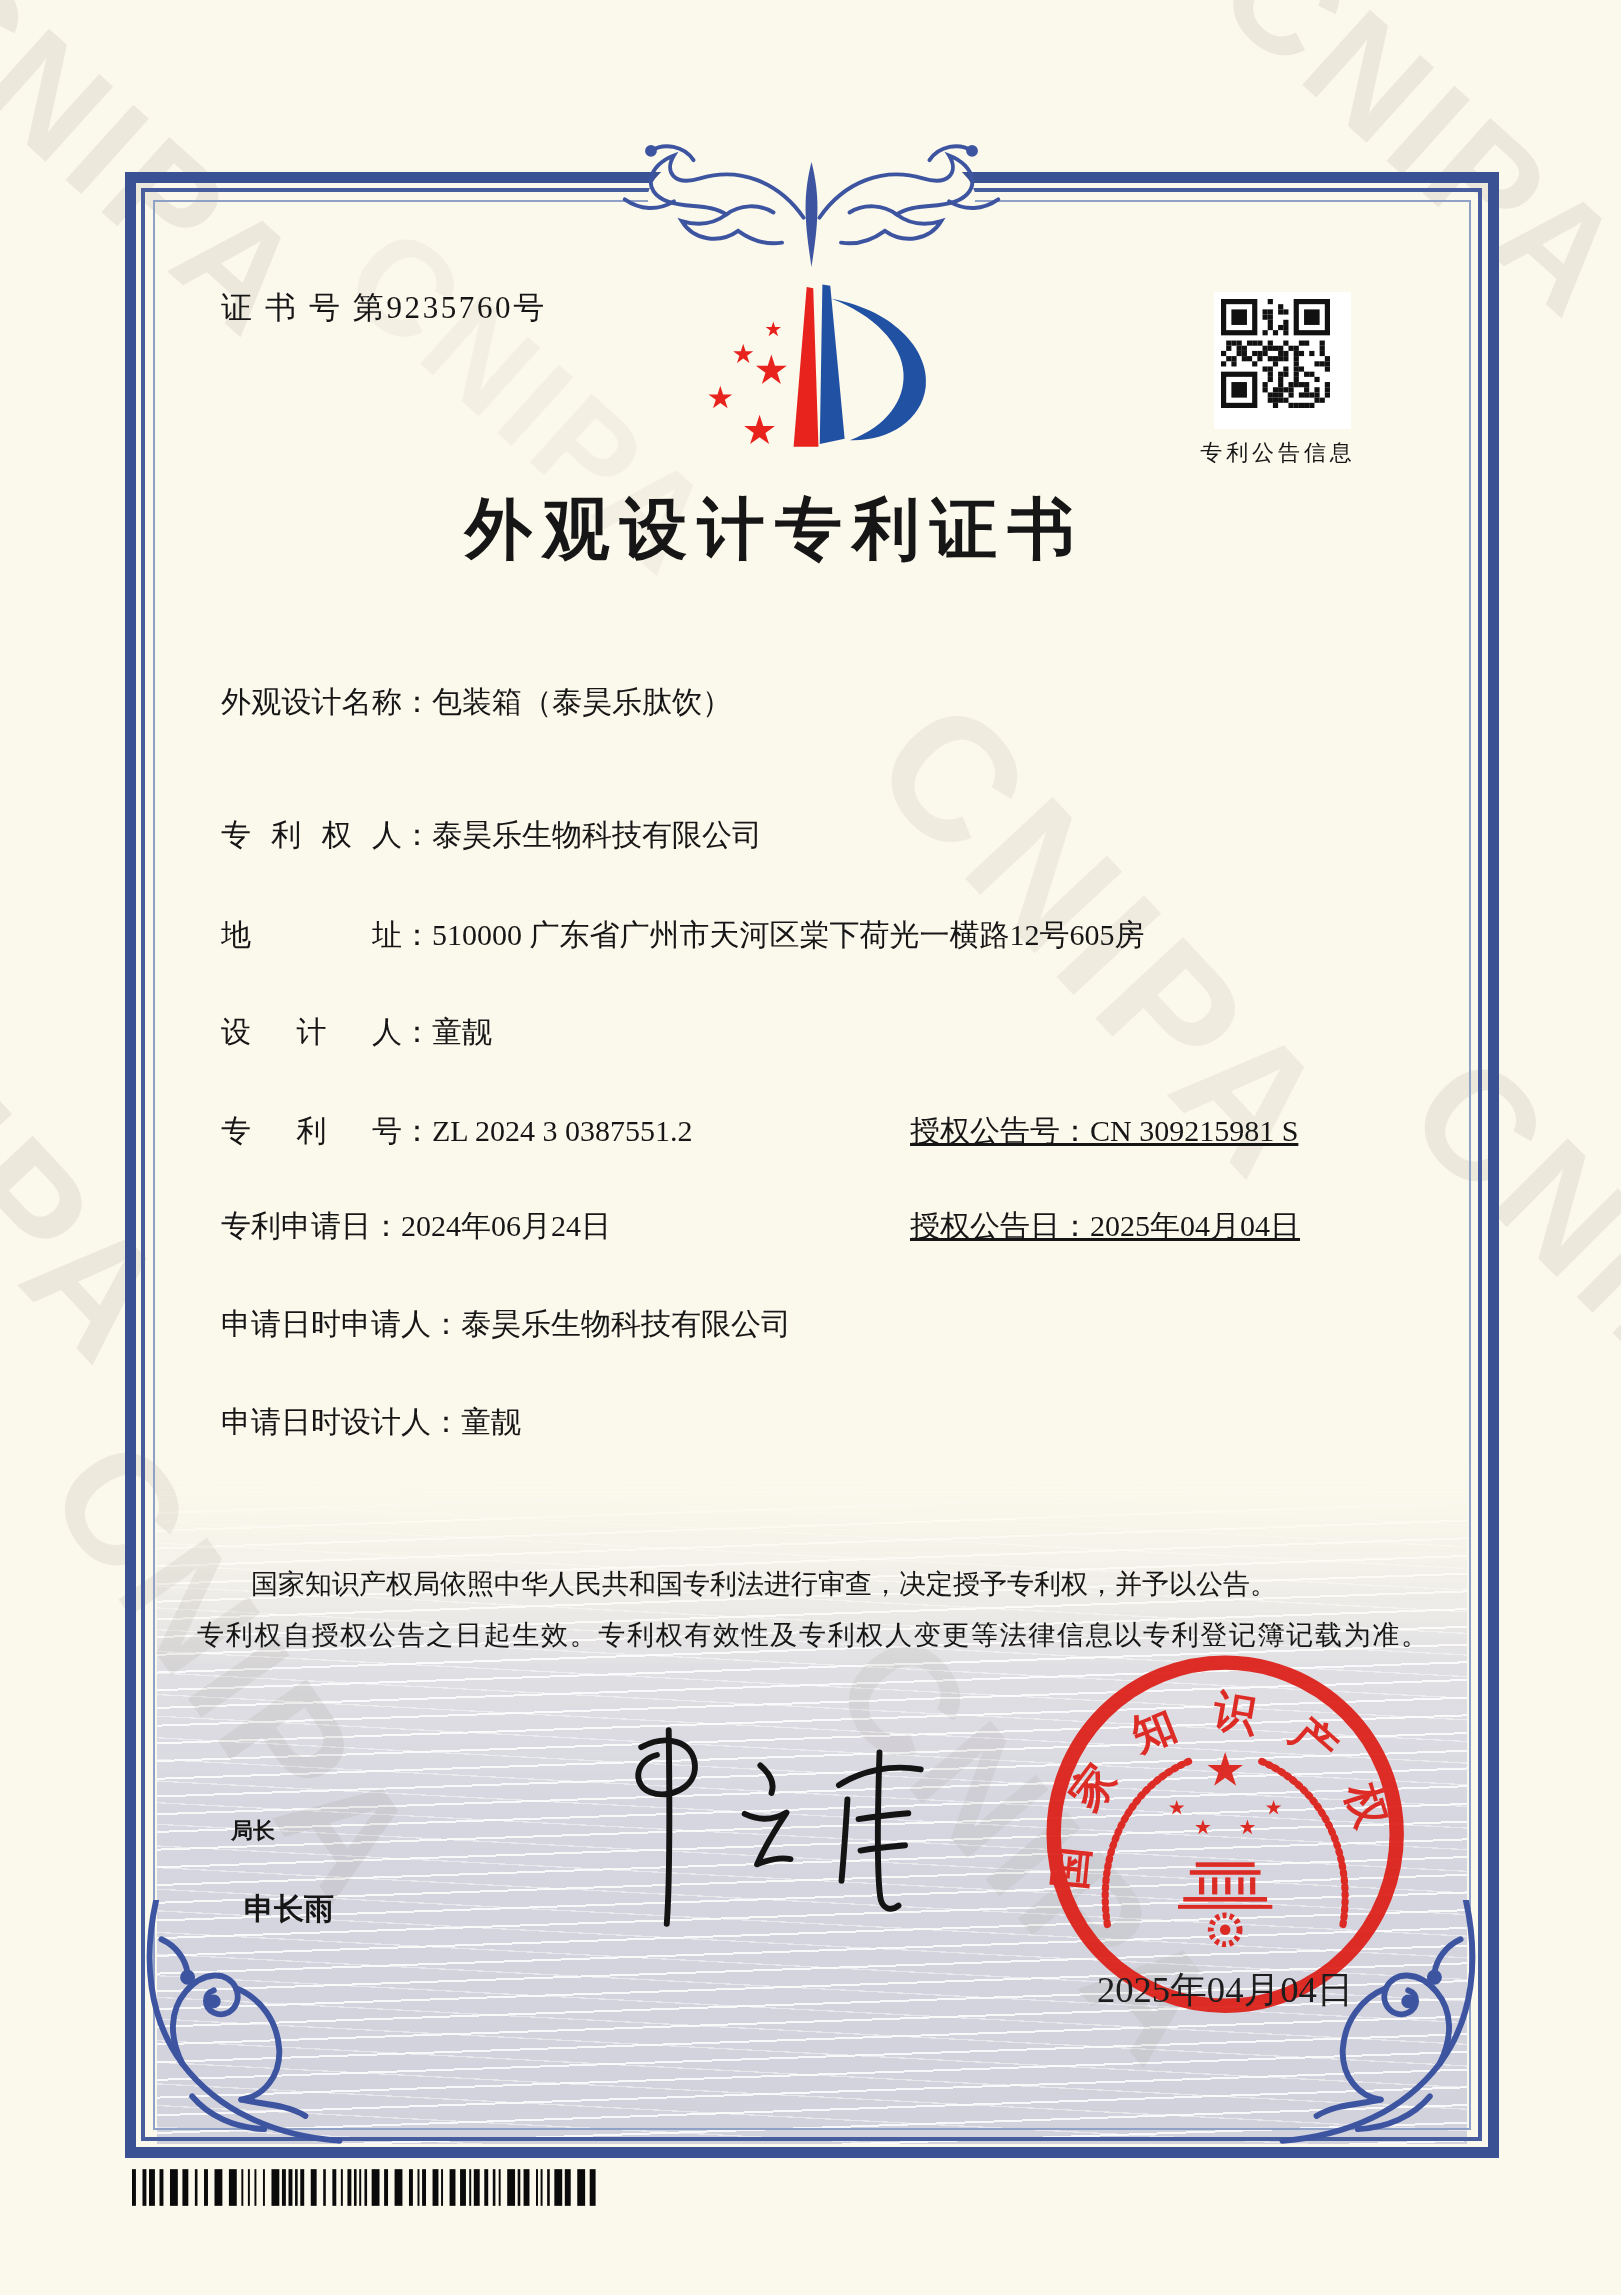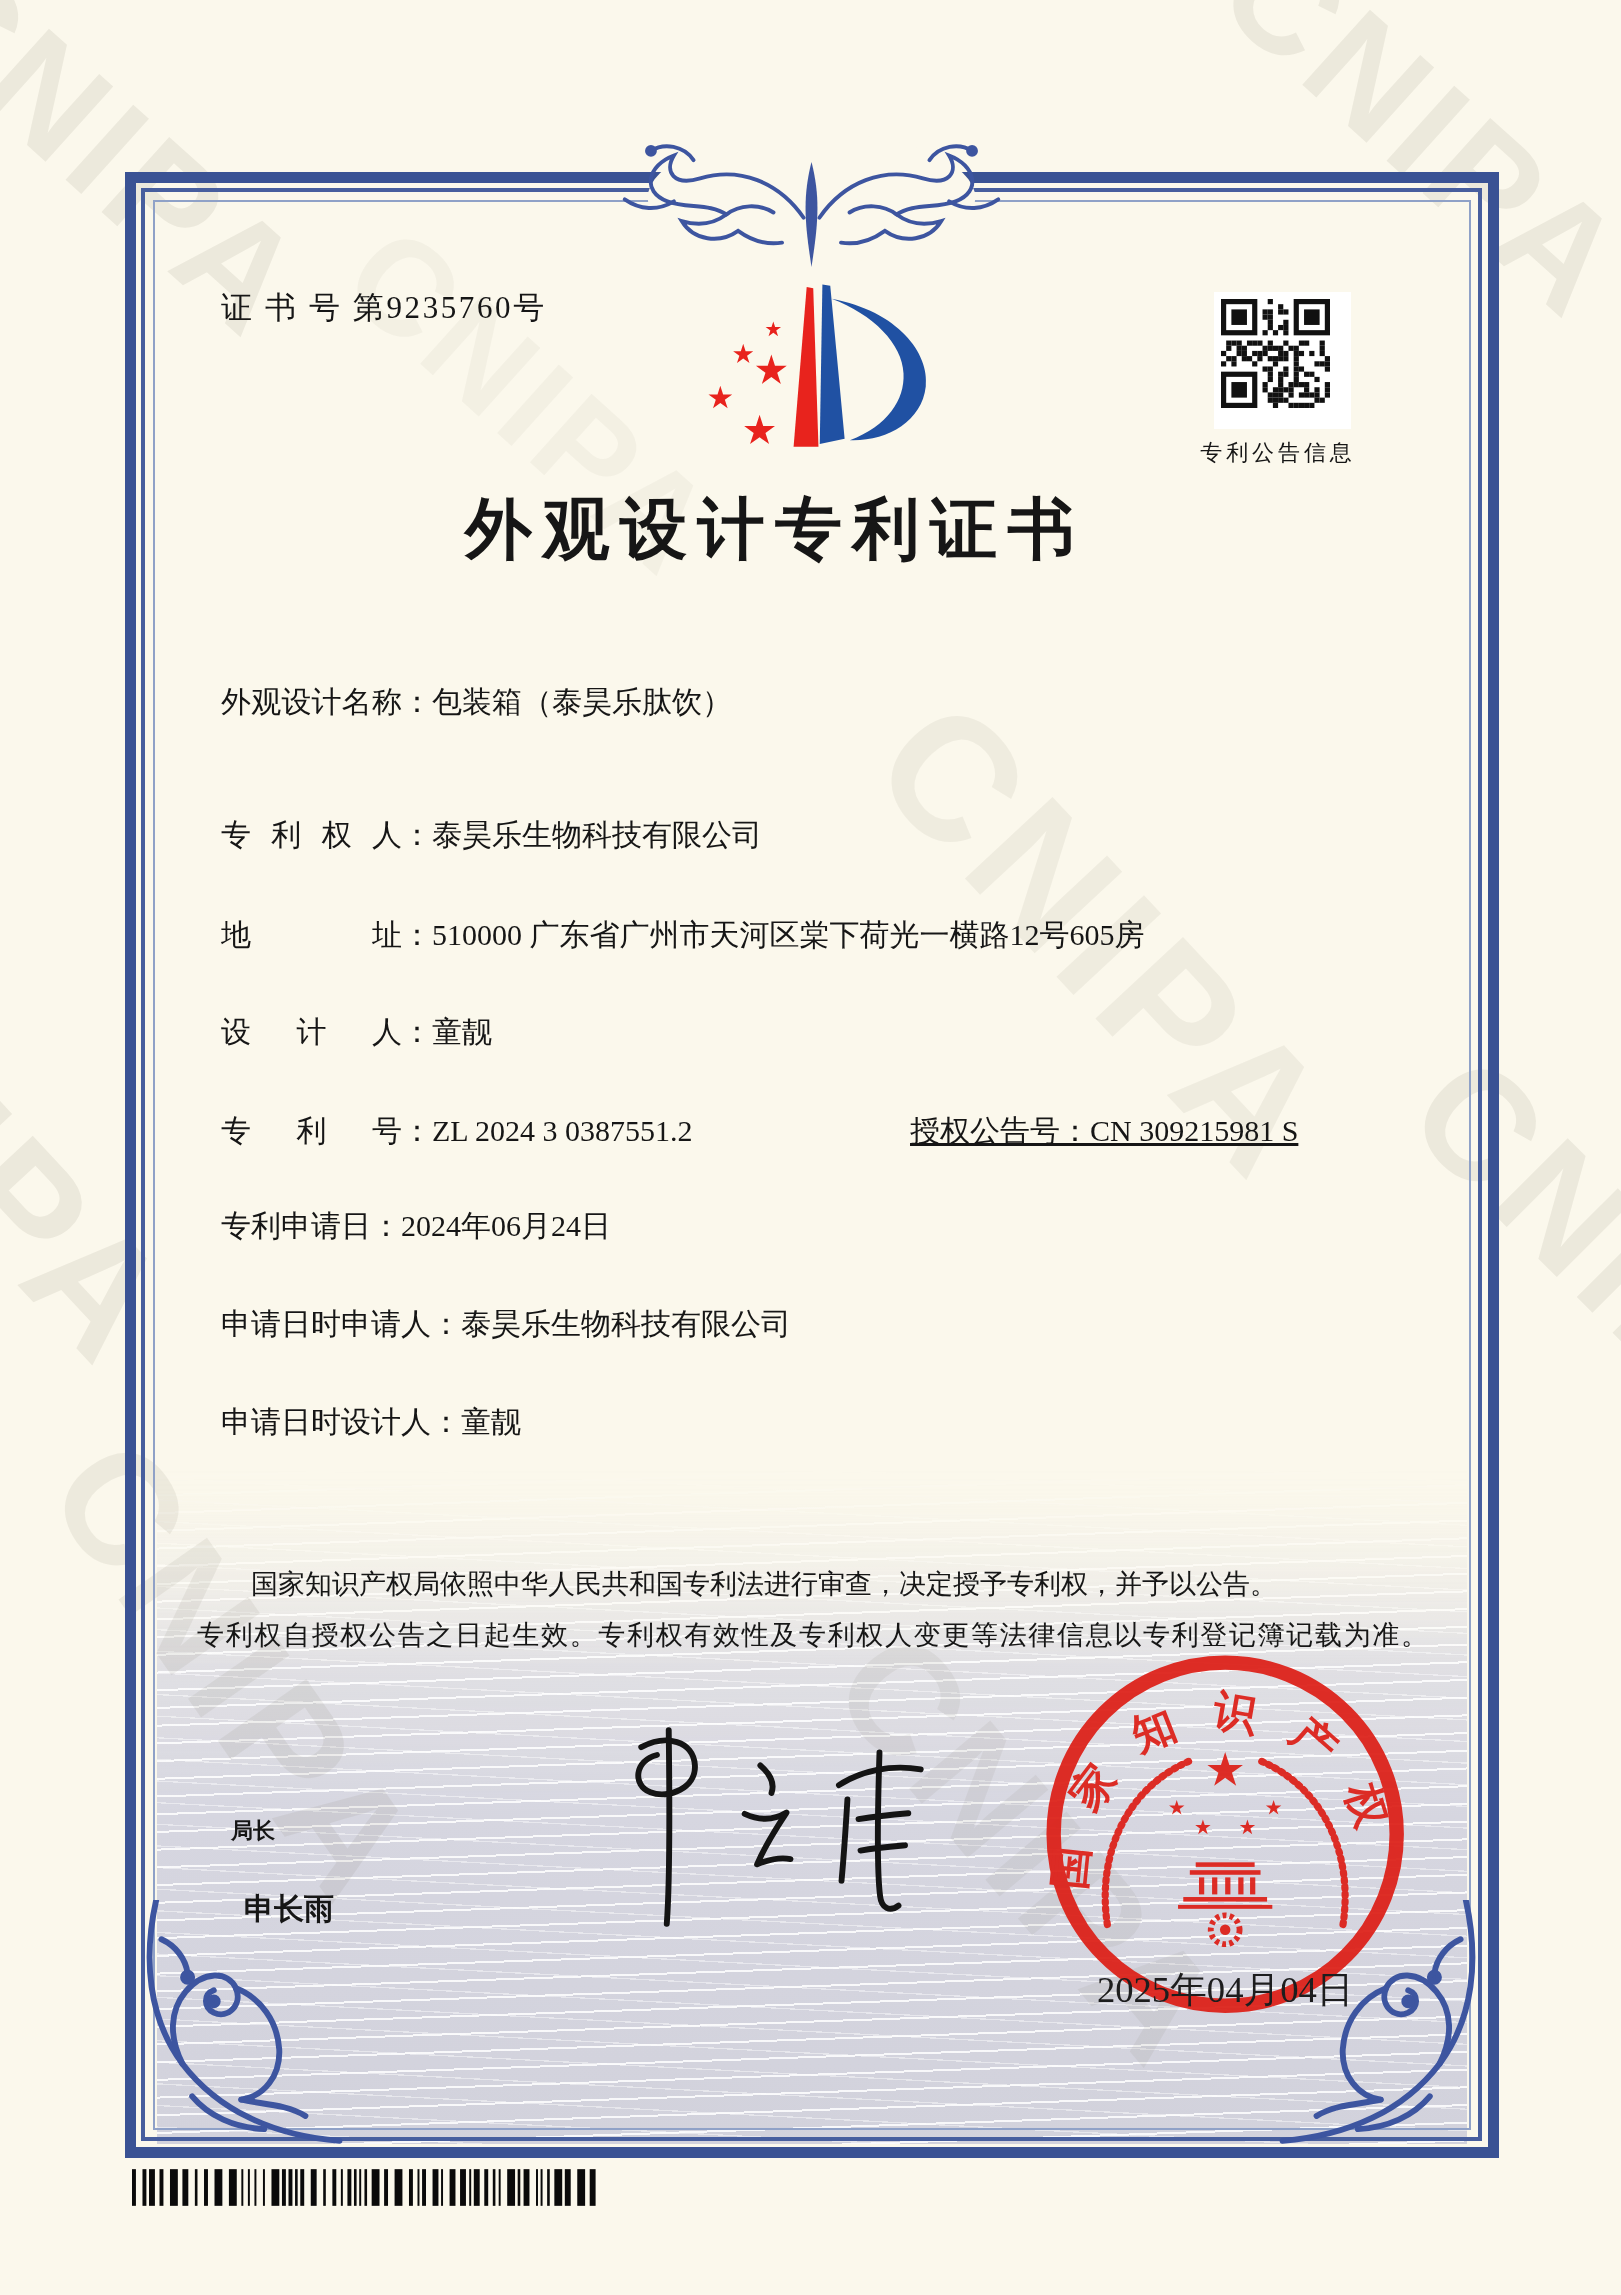--- a/index.html
+++ b/index.html
@@ -306,20 +306,23 @@
   </div>
   <div class="row r4">
     <span class="lbl6">专利号</span><span>：</span><span>ZL 2024 3 0387551.2</span>
   </div>
   <div class="rc r4">
     <span>授权公告号：</span><span>CN 309215981 S</span>
   </div>
   <div class="row r5">
     <span>专利申请日：</span><span>2024年06月24日</span>
   </div>
+  <div class="rc r5">
+    <span>授权公告日：</span><span>2025年04月04日</span>
+  </div>
   <div class="row r6">
     <span>申请日时申请人：</span><span>泰昊乐生物科技有限公司</span>
   </div>
   <div class="row r7">
     <span>申请日时设计人：</span><span>童靓</span>
   </div>
 
   <div class="para pl1">国家知识产权局依照中华人民共和国专利法进行审查，决定授予专利权，并予以公告。</div>
   <div class="para pl2">专利权自授权公告之日起生效。专利权有效性及专利权人变更等法律信息以专利登记簿记载为准。</div>
 

